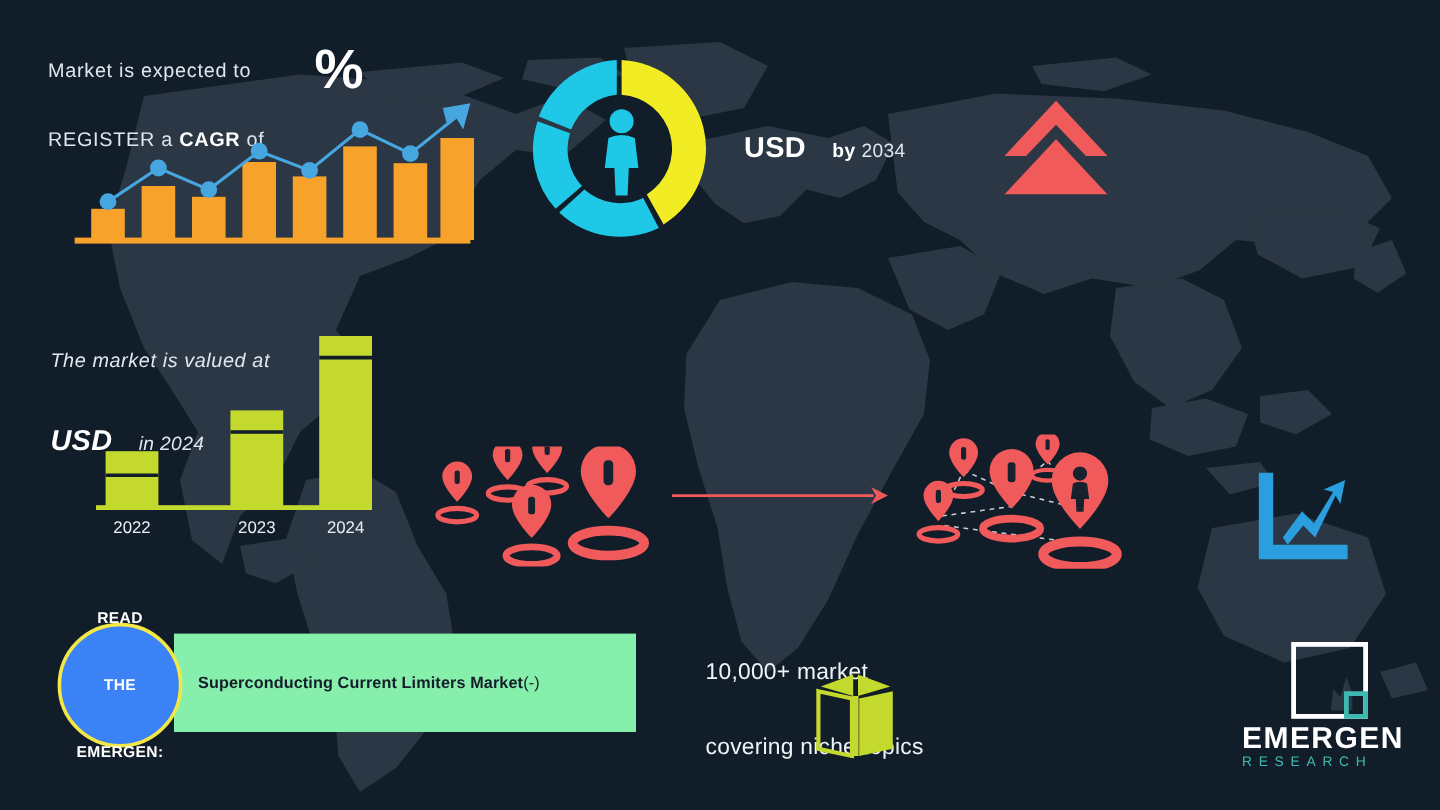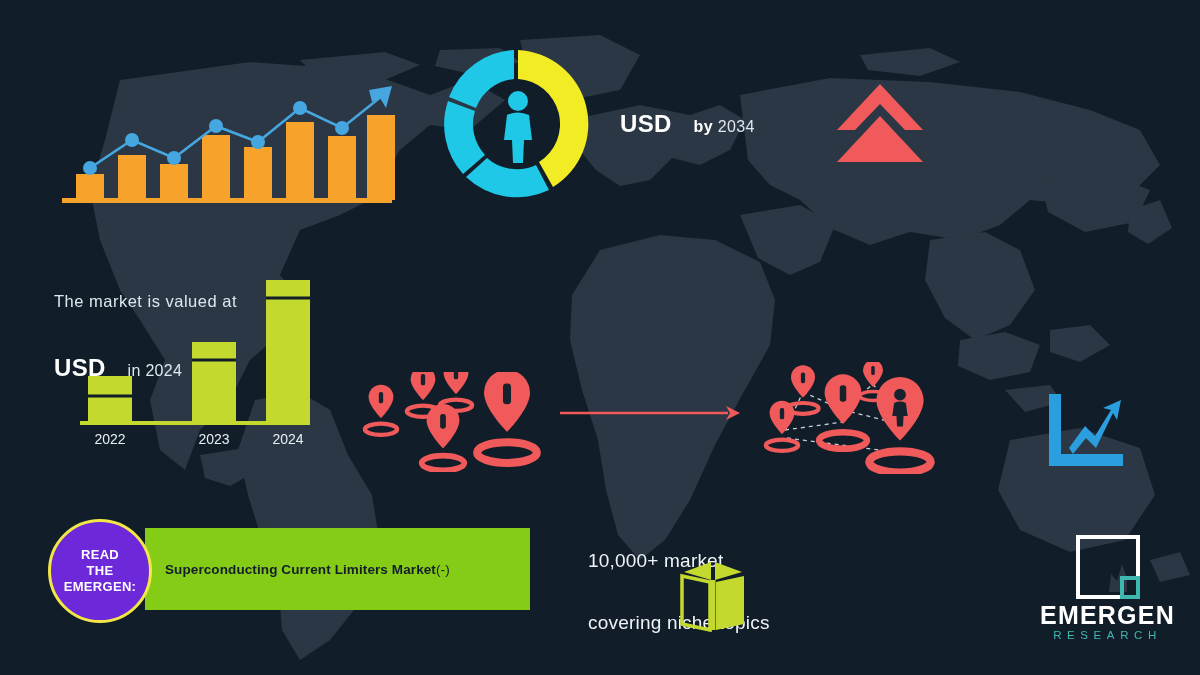--- a/index.html
+++ b/index.html
@@ -32,42 +32,42 @@
   #fc-l2 { margin-top:6px; display:flex; align-items:baseline; gap:22px; }
   #fc-usd { font-size:24px; font-weight:bold; color:#ffffff; }
   #fc-by { font-size:16px; color:#dfe7ee; }
   #fc-by b { font-weight:bold; color:#ffffff; margin-right:5px; }
 
   
   #frag-block { left:500px; top:220px; width:640px; font-size:15.5px; color:#e8eef3; line-height:1.55; letter-spacing:.2px; }
   #frag-block .hl { color:#f2ec24; font-weight:bold; }
 
   
-  #valued-block { left:54px; top:256px; width:300px; }
+  #valued-block { left:42px; top:256px; width:300px;font-style:italic; }
   #vl-l1 { font-size:16.5px; color:#dfe7ee; letter-spacing:.5px; }
   #vl-l2 { margin-top:7px; display:flex; align-items:baseline; gap:22px; }
   #vl-usd { font-size:24px; font-weight:bold; color:#ffffff; }
   #vl-in { font-size:16px; color:#dfe7ee; }
 
   
   #reports-block { left:588px; top:512px; width:240px; }
   #rep-l1, #rep-l2 { font-size:19px; color:#eef3f7; line-height:1.38; letter-spacing:.2px; }
   #rep-l1 b { font-weight:normal; }
 
   
-  #cta { position:absolute; left:145px; top:528px; width:385px; height:82px; background:#84cc16; z-index:5; }
+  #cta { position:absolute; left:145px; top:528px; width:385px; height:82px; background:#86efac; z-index:5; }
   #cta-label { position:absolute; left:20px; top:50%; transform:translateY(-50%); font-size:13.5px; font-weight:bold; color:#141e2a; white-space:nowrap; letter-spacing:.1px; }
   #cta-label .thin { font-weight:normal; }
   #cta-circle { position:absolute; left:48px; top:519px; width:104px; height:104px; border-radius:50%;
-     background:#6d28d9; border:3px solid #f2e747; z-index:6;
-     display:flex; flex-direction:column; align-items:center; justify-content:center; }
+     background:#3b82f6; border:3px solid #f2e747; z-index:6;
+     display:flex; flex-direction:column; align-items:center; justify-content:center;gap:40px; }
   #cta-circle span { display:block; font-size:13px; font-weight:bold; color:#ffffff; line-height:1.22; text-align:center; letter-spacing:.3px; }
 
   
-  #logo { position:absolute; left:1035px; top:534px; width:145px; z-index:6; text-align:center; }
+  #logo { position:absolute; left:1035px; top:534px; width:145px; z-index:6; text-align:left; }
   #logo-mark { width:66px; height:66px; margin:0 auto 3px; position:relative; }
   #logo-name { font-size:25px; font-weight:bold; color:#ffffff; letter-spacing:1.2px; line-height:1; }
   #logo-sub { font-size:11.5px; color:#3fb9b0; letter-spacing:5.6px; margin-top:2px; line-height:1; }
 
   
   .art { position:absolute; z-index:3; }
 </style>
 </head>
 <body>
 
@@ -113,20 +113,27 @@
         <path d="M1010 440 L1080 428 L1140 448 L1155 495 L1125 540 L1070 552 L1020 530
                  L998 490 Z"></path>
         <path d="M1150 560 L1180 552 L1190 575 L1160 582 Z"></path>
 
         <path d="M1130 210 L1160 200 L1172 228 L1148 244 L1128 232 Z"></path>
         <path d="M860 55 L930 48 L960 62 L920 76 L868 70 Z"></path>
       </g>
     </svg>
   </div>
 
+  <div class="txt" id="cagr-block">
+    <div id="cagr-l1">Market is expected to</div>
+    <div id="cagr-l2row">
+      <div id="cagr-l2"><span>REGISTER a </span><b>CAGR</b><span> of</span></div>
+    </div>
+    <div id="cagr-pct">%</div>
+  </div>
 
   <div class="art" style="left:62px; top:78px; width:340px; height:130px;">
     <svg viewBox="0 0 340 130" width="340" height="130">
 
       <g fill="#f7a32b">
         <rect x="14" y="96" width="28" height="26"></rect>
         <rect x="56" y="77" width="28" height="45"></rect>
         <rect x="98" y="86" width="28" height="36"></rect>
         <rect x="140" y="57" width="28" height="65"></rect>
         <rect x="182" y="69" width="28" height="53"></rect>

